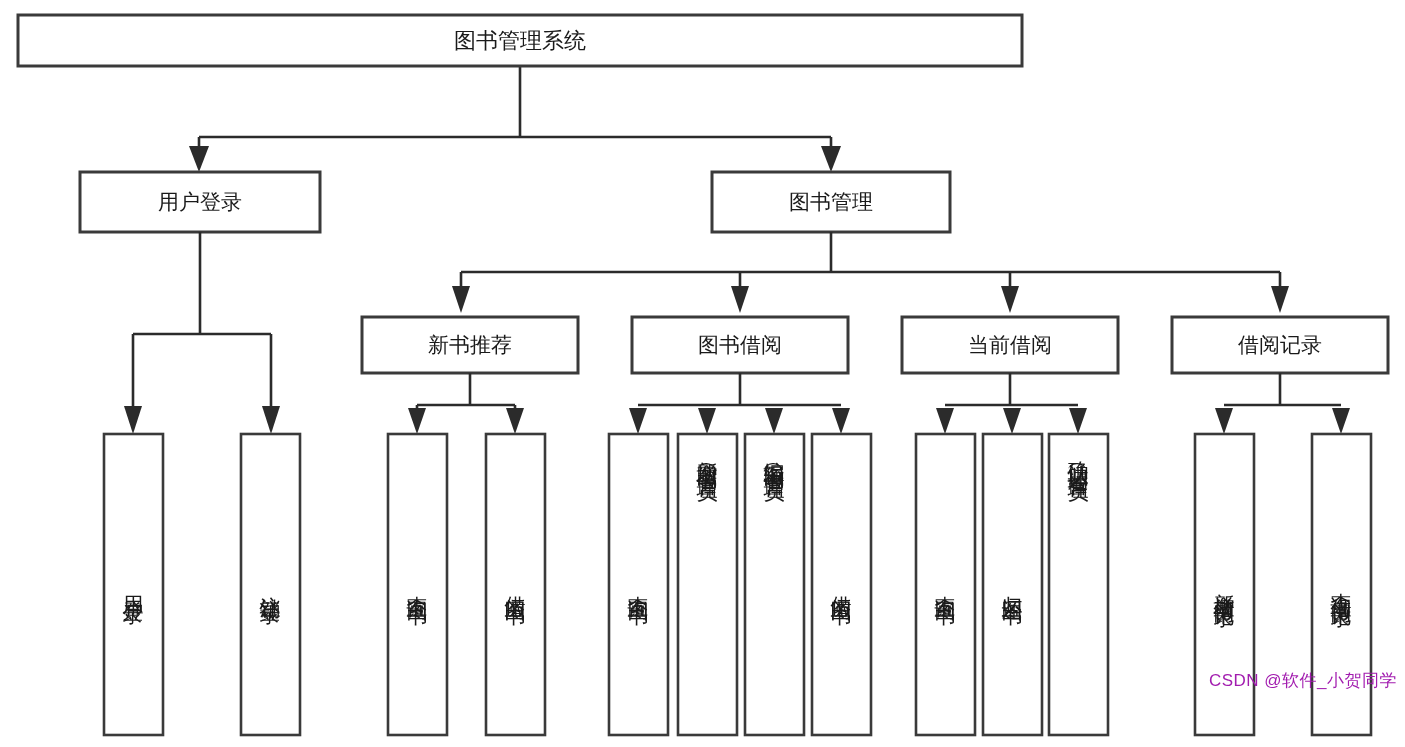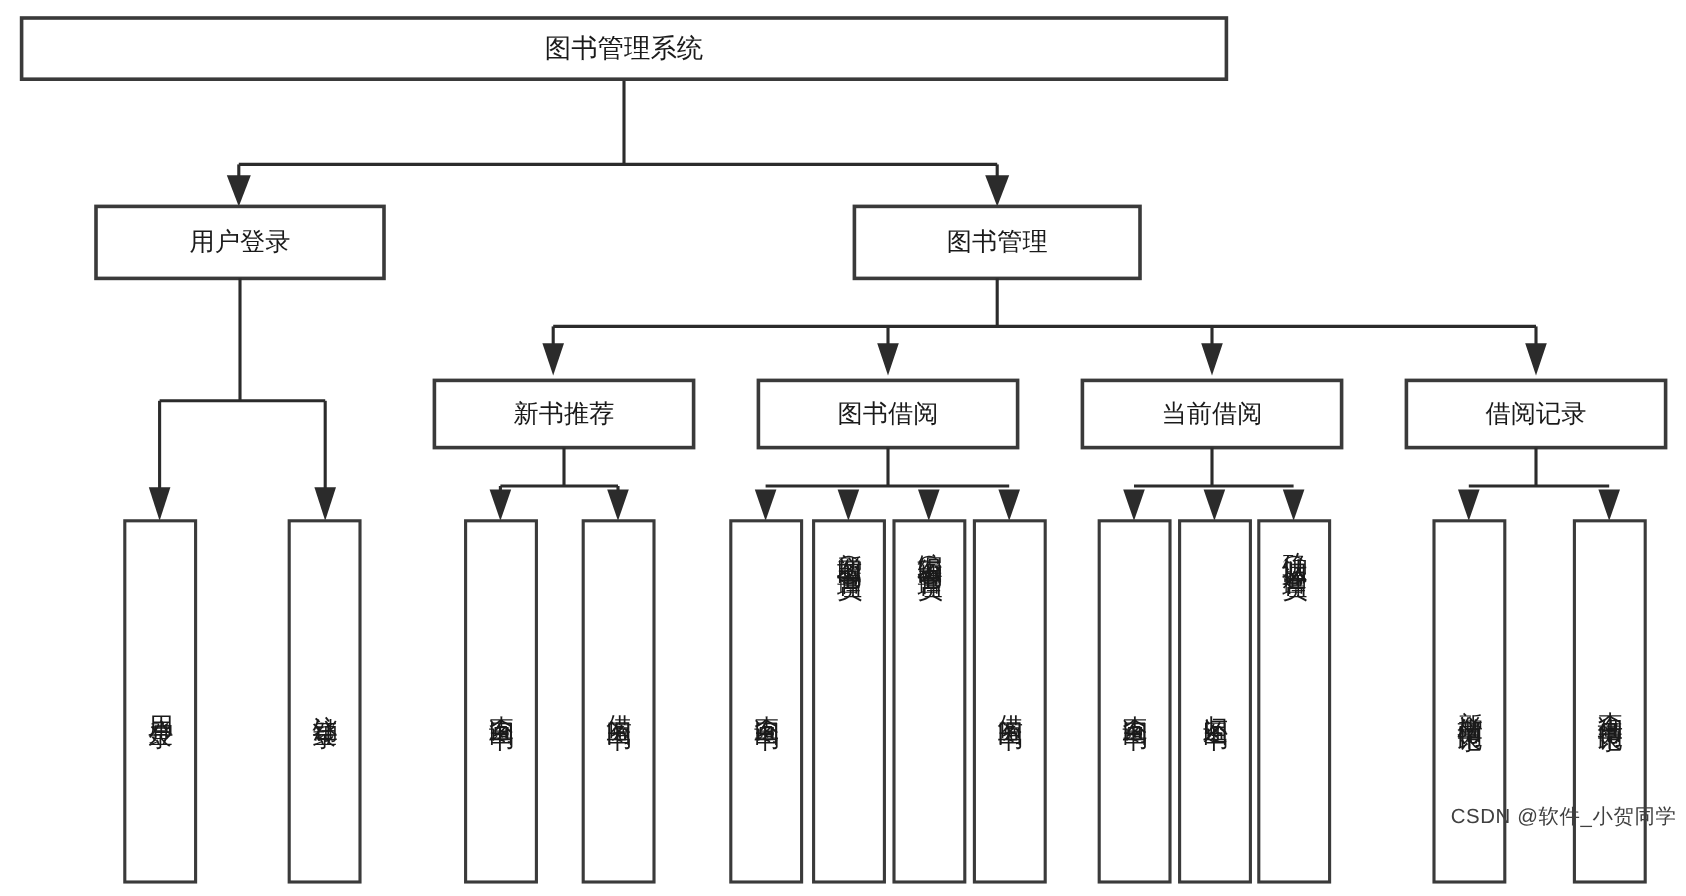--- a/index.html
+++ b/index.html
@@ -76,21 +76,21 @@
     letter-spacing: 3px;
     color: #1a1a1a;
     white-space: nowrap;
   }
   .watermark {
     position: absolute;
     right: 8px;
     bottom: 4px;
     font-family: "Liberation Sans", "DejaVu Sans", sans-serif;
     font-size: 17px;
-    color: #404040;
+    color: #a21caf;
     letter-spacing: 0.5px;
     user-select: none;
     text-align: right;
   }
 </style>
 </head>
 <body>
 
 <div id="diagram-root">
 

